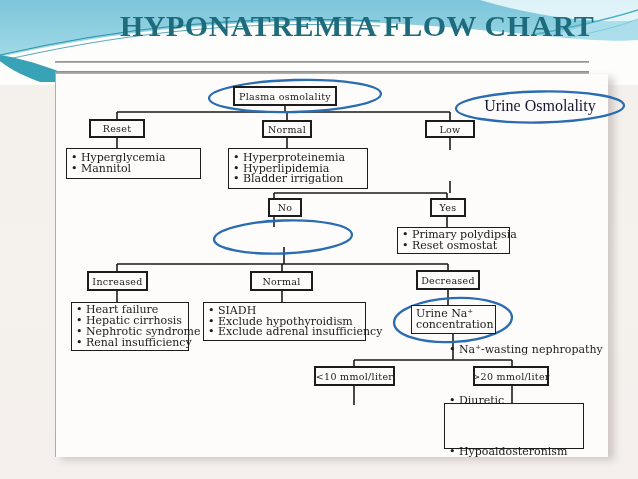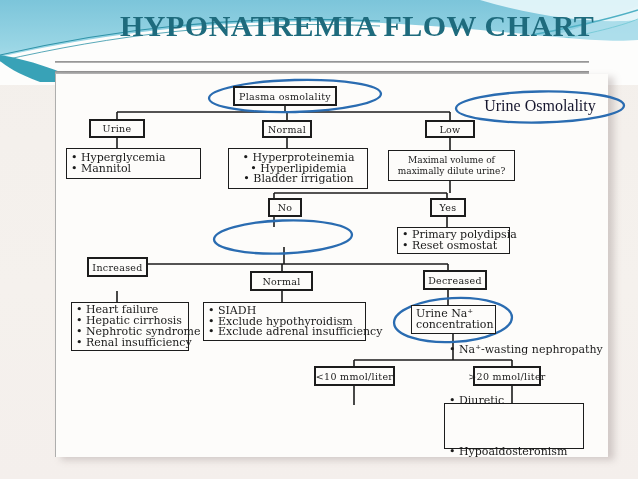--- a/index.html
+++ b/index.html
@@ -116,68 +116,64 @@
       <ellipse cx="540" cy="107" rx="84" ry="15.5" transform="rotate(-1 540 107)"></ellipse>
       <ellipse cx="283" cy="237" rx="69" ry="16.5" transform="rotate(-2 283 237)"></ellipse>
       <ellipse cx="453" cy="320" rx="59" ry="22" transform="rotate(-3 453 320)"></ellipse>
     </g>
   </svg>
 
   <div class="kbox" style="left:233px;top:86px;width:104px;height:20px;">Plasma osmolality</div>
 
   <div class="urine-osm-label">Urine Osmolality</div>
 
-  <div class="kbox" style="left:89px;top:119px;width:56px;height:19px;">Urine</div>
+  <div class="kbox" style="left:89px;top:119px;width:56px;height:19px;">Reset</div>
   <div class="kbox" style="left:262px;top:120px;width:50px;height:18px;">Normal</div>
   <div class="kbox" style="left:425px;top:120px;width:50px;height:18px;">Low</div>
 
   <div class="lbox left2" style="left:66px;top:148px;width:135px;height:31px;">
     <div>• Hyperglycemia</div>
     <div>• Mannitol</div>
   </div>
-  <div class="lbox left2" style="left:228px;top:148px;width:140px;height:41px;align-items:center;">
+  <div class="lbox left2" style="left:228px;top:148px;width:140px;height:41px;">
     <div>• Hyperproteinemia</div>
     <div>• Hyperlipidemia</div>
     <div>• Bladder irrigation</div>
-  </div>
-  <div class="qbox" style="left:388px;top:150px;width:127px;height:31px;">
-    <div>Maximal volume of</div>
-    <div>maximally dilute urine?</div>
   </div>
 
   <div class="kbox" style="left:260px;top:198px;width:34px;height:19px;margin-left:8px;">No</div>
   <div class="kbox" style="left:430px;top:198px;width:36px;height:19px;">Yes</div>
 
   <div class="lbox left2" style="left:397px;top:227px;width:113px;height:27px;">
     <div>• Primary polydipsia</div>
     <div>• Reset osmostat</div>
   </div>
 
-  <div class="kbox" style="left:87px;top:257px;width:61px;height:20px;">Increased</div>
+  <div class="kbox" style="left:87px;top:271px;width:61px;height:20px;">Increased</div>
   <div class="kbox" style="left:250px;top:271px;width:63px;height:20px;">Normal</div>
-  <div class="kbox" style="left:416px;top:270px;width:64px;height:20px;margin-left:7px;">Decreased</div>
+  <div class="kbox" style="left:416px;top:270px;width:64px;height:20px;">Decreased</div>
 
   <div class="lbox left2" style="left:71px;top:302px;width:118px;height:49px;">
     <div>• Heart failure</div>
     <div>• Hepatic cirrhosis</div>
     <div>• Nephrotic syndrome</div>
     <div>• Renal insufficiency</div>
   </div>
   <div class="lbox left2" style="left:203px;top:302px;width:163px;height:39px;">
     <div>• SIADH</div>
     <div>• Exclude hypothyroidism</div>
     <div>• Exclude adrenal insufficiency</div>
   </div>
   <div class="lbox left2" style="left:411px;top:305px;width:85px;height:29px;">
     <div>Urine Na⁺</div>
     <div>concentration</div>
   </div>
 
   <div class="kbox" style="left:314px;top:366px;width:81px;height:20px;">&lt;10 mmol/liter</div>
-  <div class="kbox" style="left:473px;top:366px;width:68px;height:20px;">&gt;20 mmol/liter</div>
+  <div class="kbox" style="left:473px;top:366px;width:76px;height:20px;">&gt;20 mmol/liter</div>
 
   <div class="lbox left2" style="left:444px;top:403px;width:140px;height:46px;gap:40px;">
     <div>• Na⁺-wasting nephropathy</div>
     <div>• Diuretic</div>
     <div>• Hypoaldosteronism</div>
     <div>• Vomiting</div>
   </div>
 
 </div>
 

